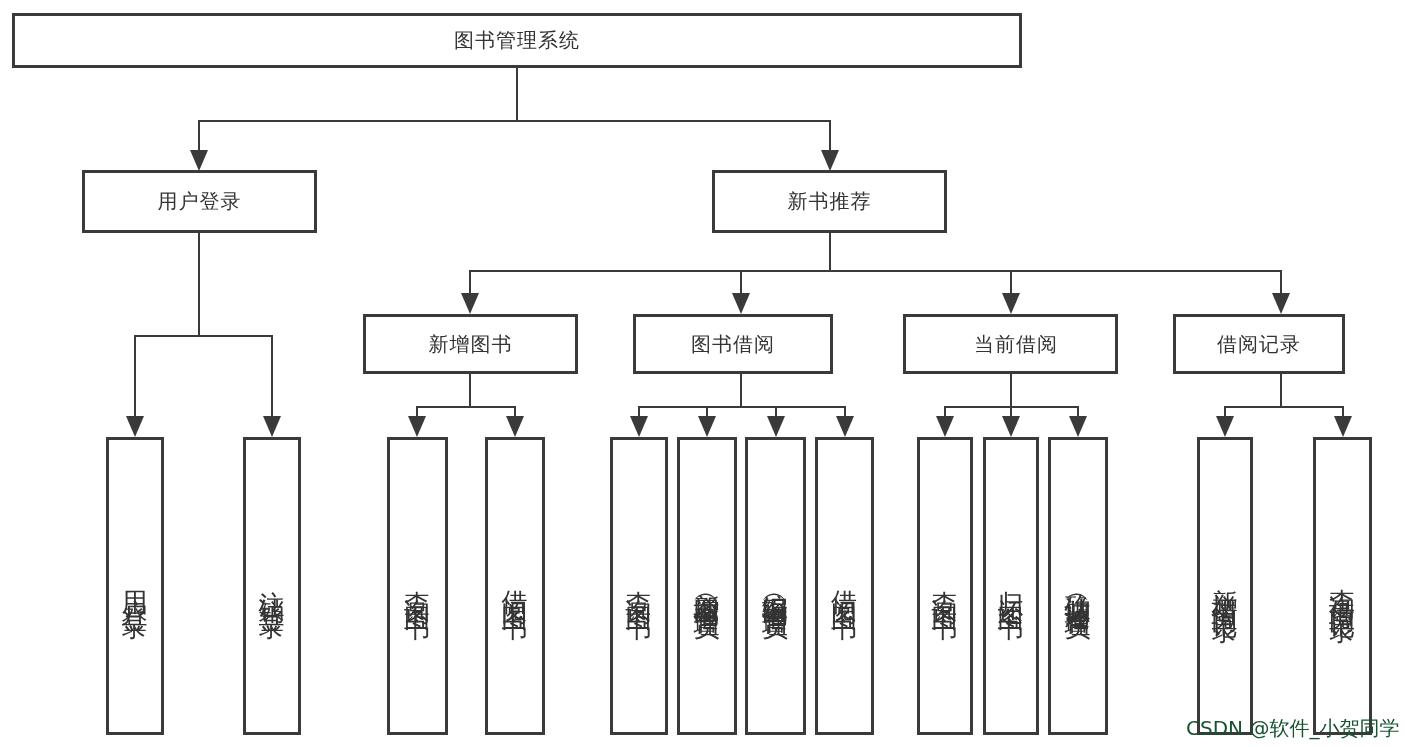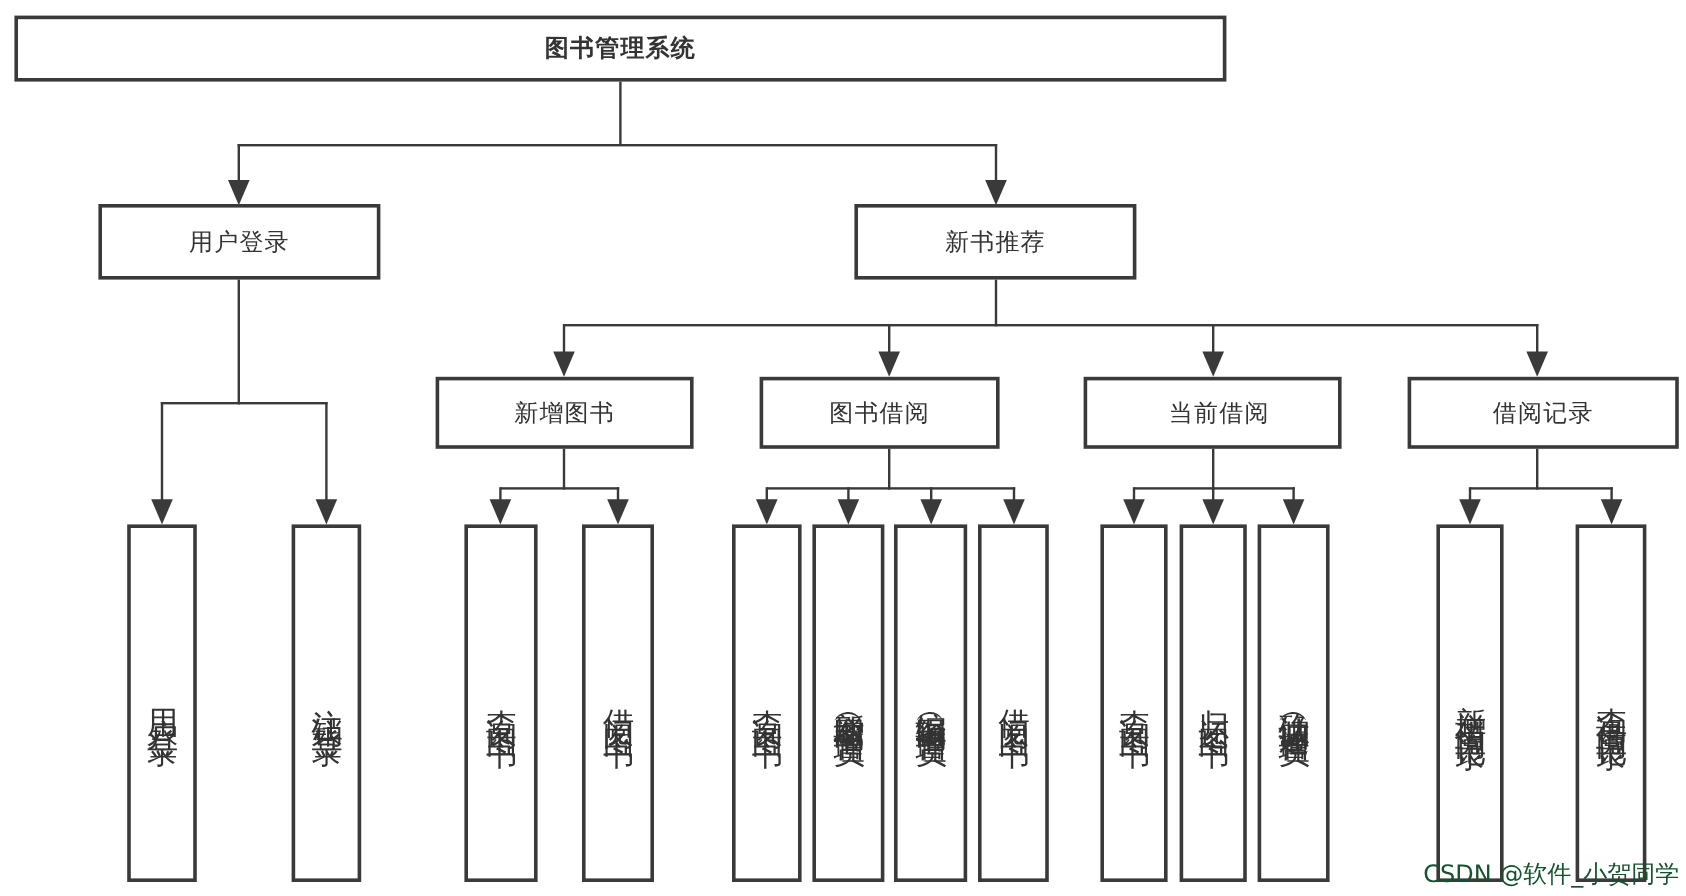--- a/index.html
+++ b/index.html
@@ -61,21 +61,21 @@
     font-size: 20px;
     color: #14532d;
     white-space: nowrap;
   }
 </style>
 </head>
 <body>
 
 <div id="stage">
 
-  <div class="box" style="left:12px; top:13px; width:1010px; height:55px;font-weight:bold;">图书管理系统</div>
+  <div class="box" style="left:12px; top:13px; width:1010px; height:55px;">图书管理系统</div>
 
   <div class="vl" style="left:516px; top:68px; height:52px;"></div>
   <div class="hl" style="left:198px; top:120px; width:633px;"></div>
   <div class="vl" style="left:198px; top:120px; height:31px;"></div>
   <div class="ah" style="left:190px; top:150px;"></div>
   <div class="vl" style="left:829px; top:120px; height:31px;"></div>
   <div class="ah" style="left:821px; top:150px;"></div>
 
   <div class="box" style="left:82px; top:170px; width:235px; height:63px;">用户登录</div>
   <div class="box" style="left:712px; top:170px; width:235px; height:63px;">新书推荐</div>
@@ -94,21 +94,21 @@
   <div class="vl" style="left:740px; top:270px; height:25px;"></div>
   <div class="ah" style="left:732px; top:293px;"></div>
   <div class="vl" style="left:1010px; top:270px; height:25px;"></div>
   <div class="ah" style="left:1002px; top:293px;"></div>
   <div class="vl" style="left:1280px; top:270px; height:25px;"></div>
   <div class="ah" style="left:1272px; top:293px;"></div>
 
   <div class="box" style="left:363px; top:314px; width:215px; height:60px;">新增图书</div>
   <div class="box" style="left:633px; top:314px; width:200px; height:60px;">图书借阅</div>
   <div class="box" style="left:903px; top:314px; width:215px; height:60px;padding-left:11px;">当前借阅</div>
-  <div class="box" style="left:1173px; top:314px; width:226px; height:60px;">借阅记录</div>
+  <div class="box" style="left:1173px; top:314px; width:172px; height:60px;">借阅记录</div>
 
   <div class="vl" style="left:469px; top:374px; height:34px;"></div>
   <div class="hl" style="left:417px; top:406px; width:99px;"></div>
   <div class="vl" style="left:416px; top:406px; height:13px;"></div>
   <div class="ah" style="left:408px; top:416px;"></div>
   <div class="vl" style="left:514px; top:406px; height:13px;"></div>
   <div class="ah" style="left:506px; top:416px;"></div>
 
   <div class="vl" style="left:740px; top:374px; height:34px;"></div>
   <div class="hl" style="left:639px; top:406px; width:207px;"></div>

